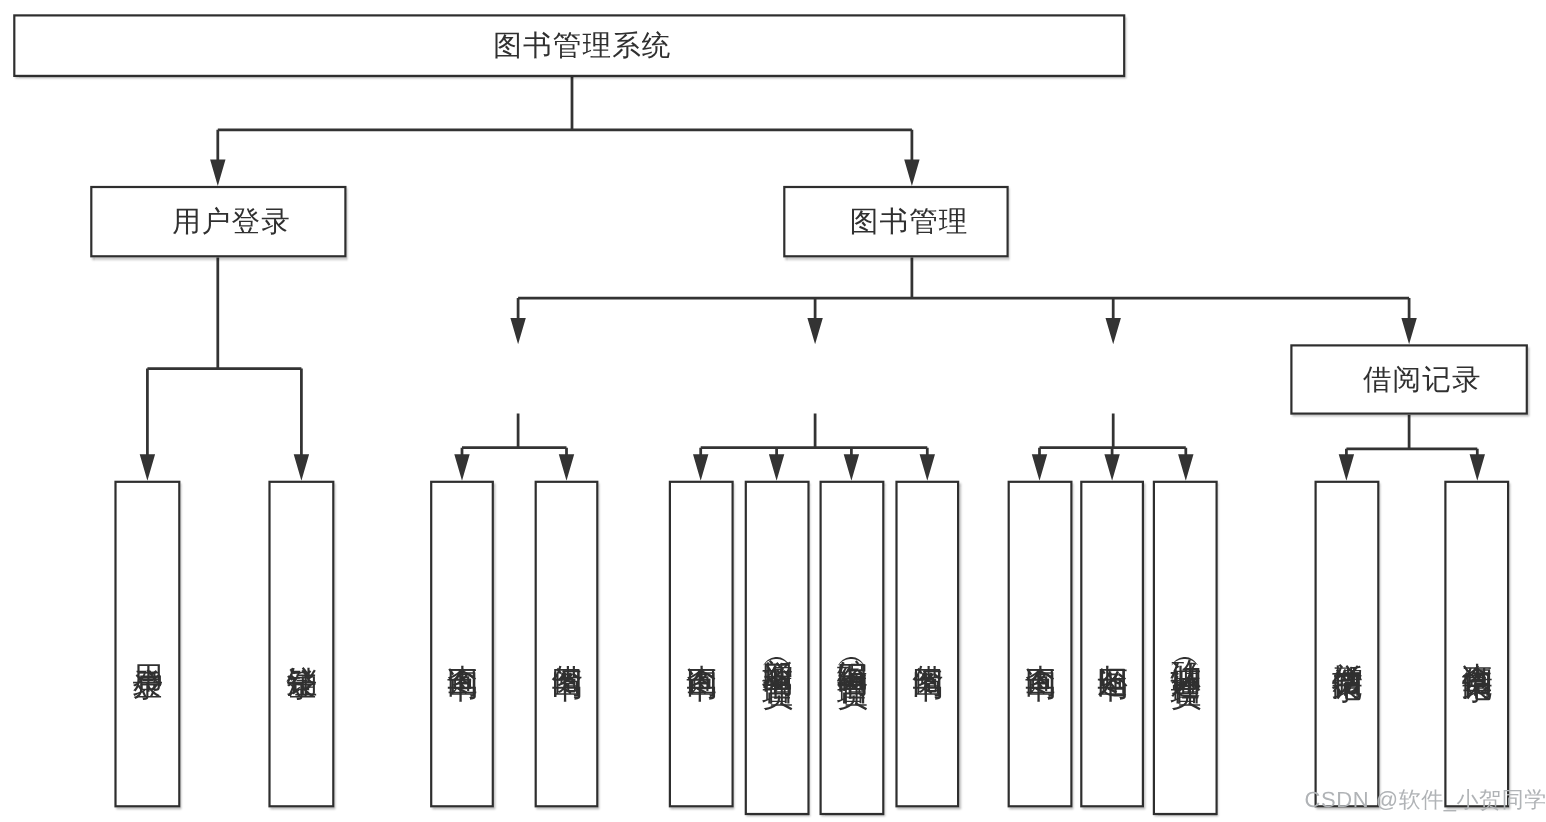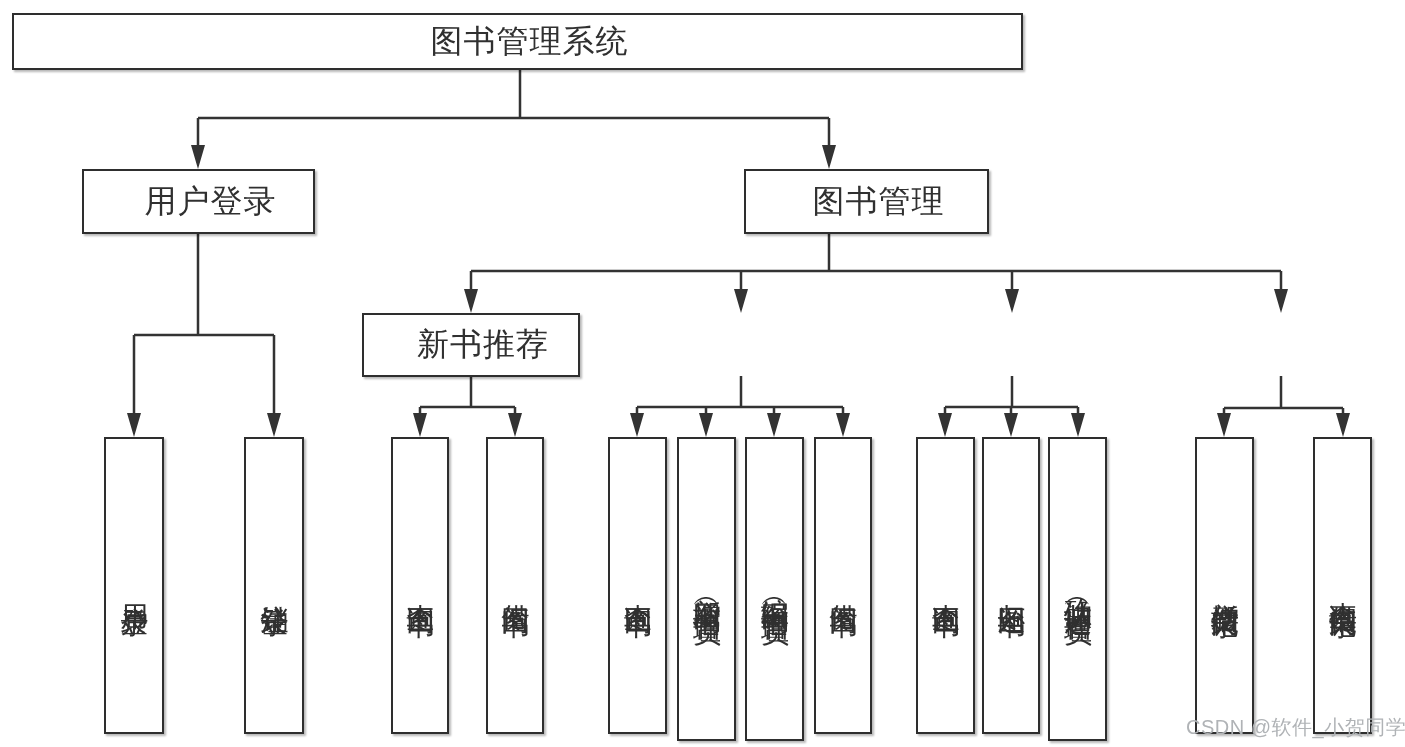--- a/index.html
+++ b/index.html
@@ -27,21 +27,21 @@
     background: #ffffff;
     border: 2.5px solid #2e2e2e;
     color: #303030;
     display: flex;
     align-items: center;
     justify-content: center;
     z-index: 2;
     box-shadow: 1.5px 2px 2px rgba(0,0,0,0.28);
   }
   .hnode {
-    font-size: 32px;
+    font-size: 26px;
     letter-spacing: 1px;
     white-space: nowrap;
     padding-left: 24px;
   }
   .vnode {
     writing-mode: vertical-rl;
     text-orientation: mixed;
     font-size: 28px;
     letter-spacing: 2px;
     line-height: 1;
@@ -80,23 +80,23 @@
              M630 413L644 413L637 437Z M699 413L713 413L706 437Z
              M767 413L781 413L774 437Z M836 413L850 413L843 437Z
              M938 413L952 413L945 437Z M1004 413L1018 413L1011 437Z
              M1071 413L1085 413L1078 437Z
              M1217 413L1231 413L1224 437Z M1336 413L1350 413L1343 437Z"></path>
   </svg>
 
   <div class="node hnode" style="left:12px; top:13px; width:1011px; height:57px;">图书管理系统</div>
 
   <div class="node hnode" style="left:82px; top:169px; width:233px; height:65px;">用户登录</div>
-  <div class="node hnode" style="left:712px; top:169px; width:245px; height:65px;margin-left:32px;">图书管理</div>
+  <div class="node hnode" style="left:712px; top:169px; width:205px; height:65px;">图书管理</div>
 
-  <div class="node hnode" style="left:362px; top:313px; width:218px; height:64px;">新书推荐</div>
+  <div class="node hnode" style="left:1173px; top:313px; width:216px; height:64px;">借阅记录</div>
 
   <div class="node vnode" style="left:104px; top:437px; width:60px; height:297px;">用户登录</div>
   <div class="node vnode" style="left:244px; top:437px; width:60px; height:297px;">注销登录</div>
 
   <div class="node vnode" style="left:391px; top:437px; width:58px; height:297px;">查询图书</div>
   <div class="node vnode" style="left:486px; top:437px; width:58px; height:297px;">借阅图书</div>
 
   <div class="node vnode" style="left:608px; top:437px; width:59px; height:297px;">查询图书</div>
   <div class="node vnode tall" style="left:677px; top:437px; width:59px; height:304px;">新增图书（管理员）</div>
   <div class="node vnode tall" style="left:745px; top:437px; width:59px; height:304px;">编辑图书（管理员）</div>

